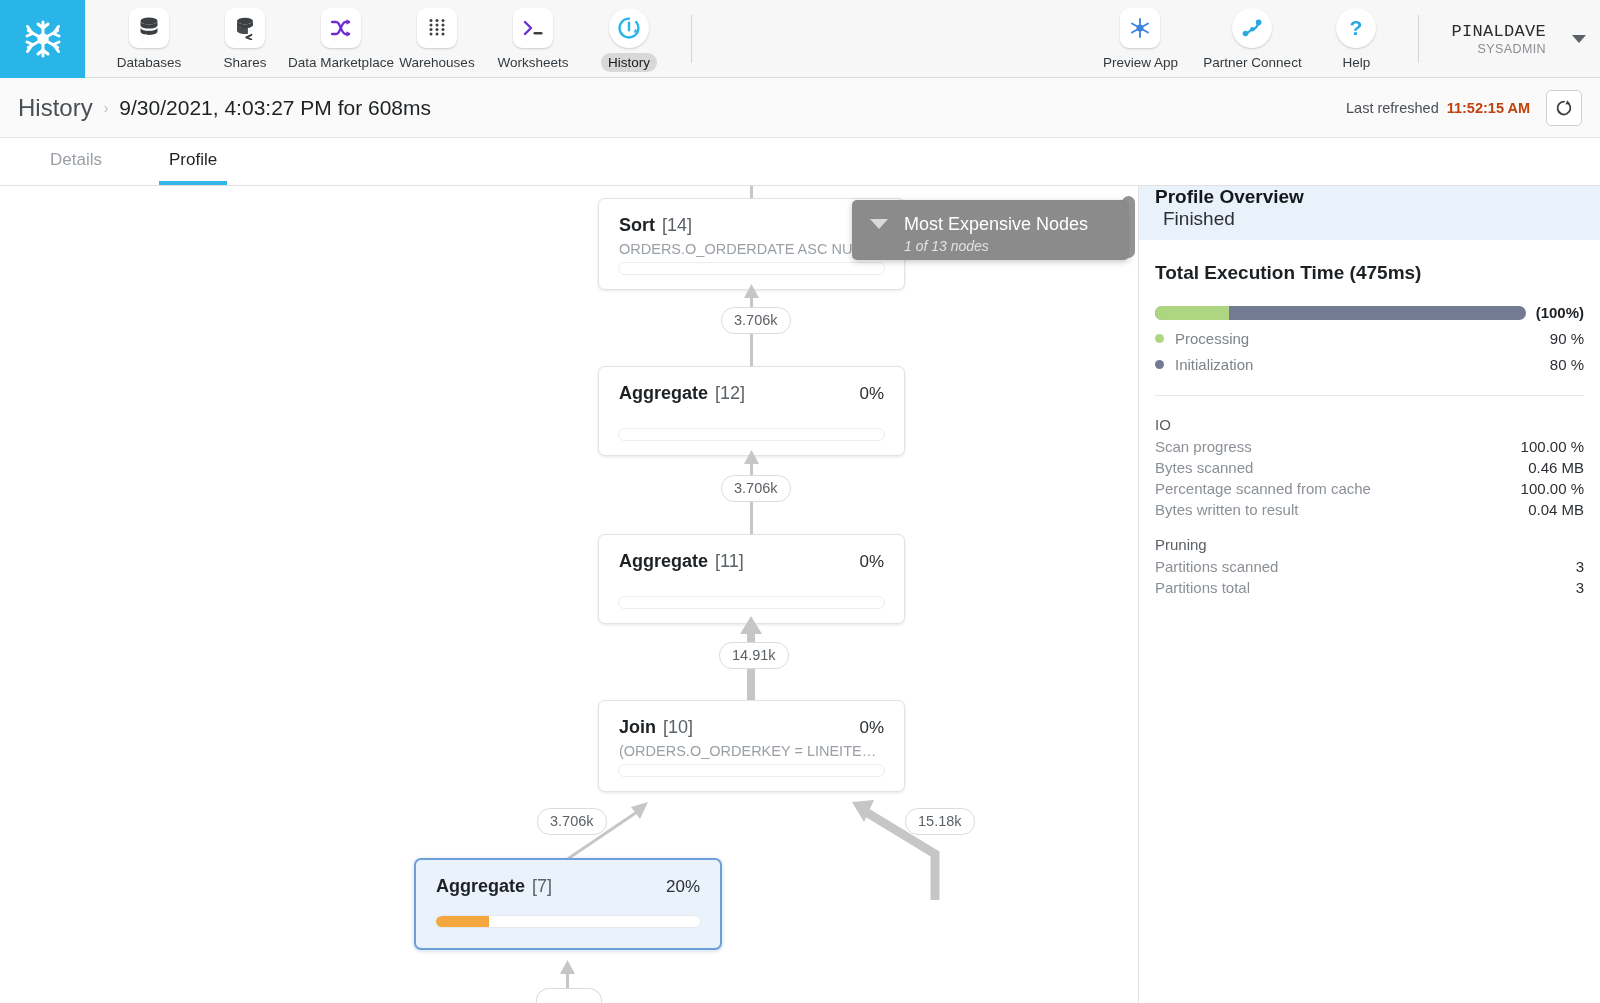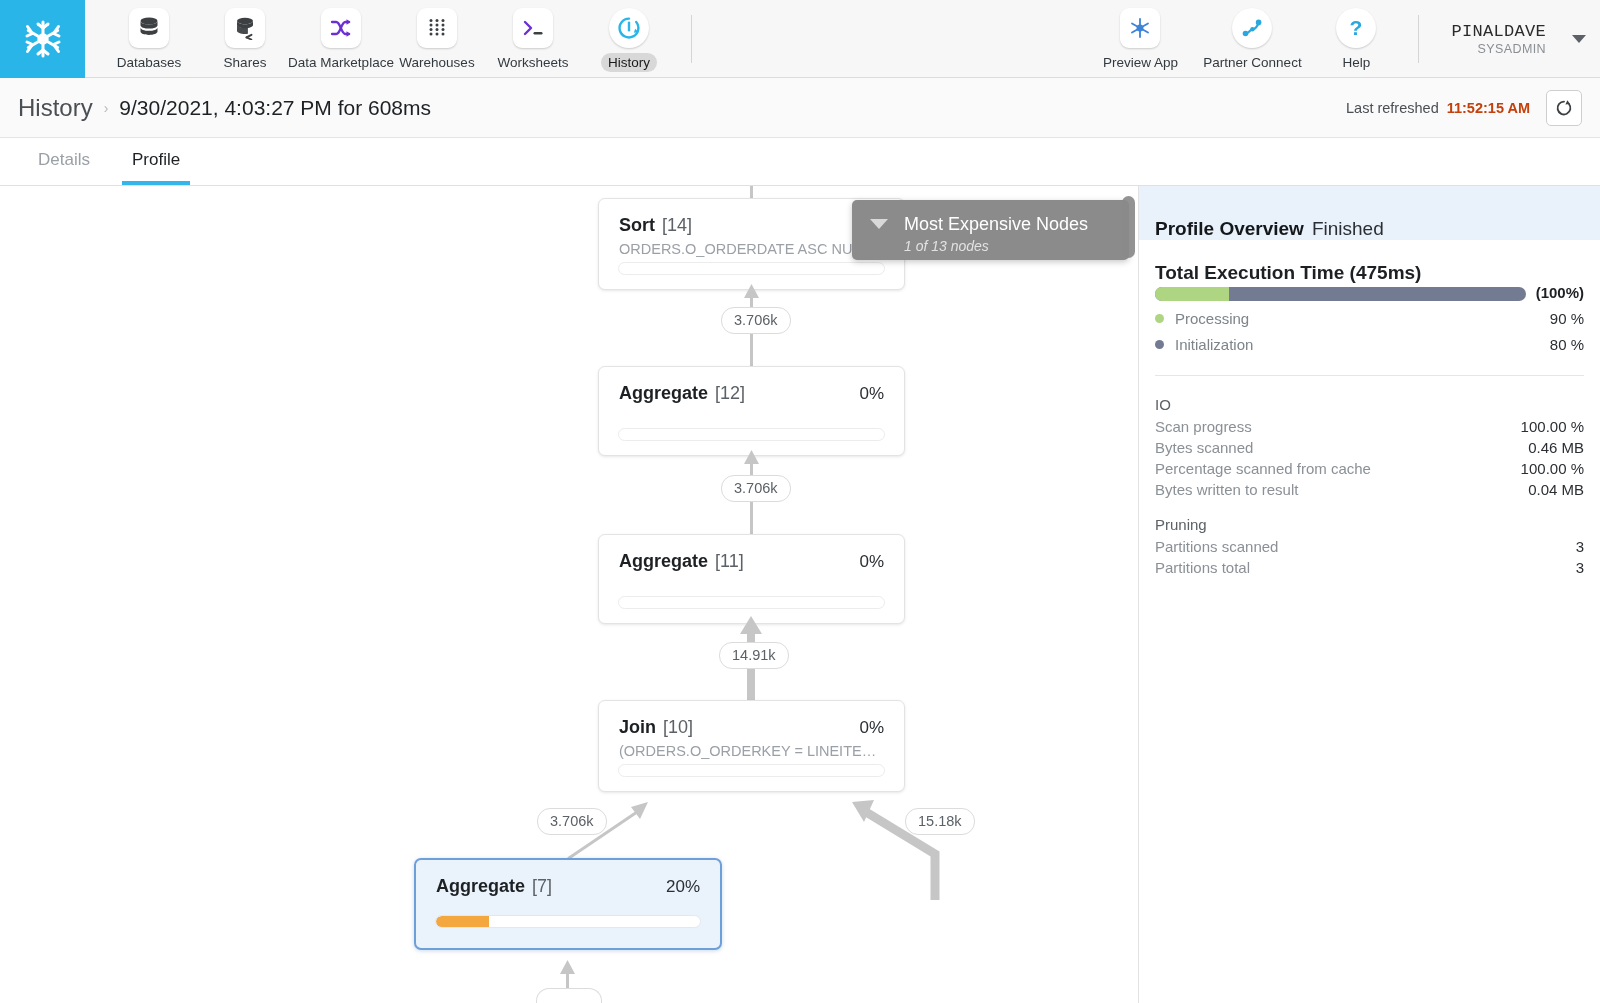--- a/index.html
+++ b/index.html
@@ -90,21 +90,21 @@
     border: 1px solid #cfcfcf; border-radius: 5px;
     background: #fff; display: flex; align-items: center; justify-content: center;
     cursor: pointer;
   }
 
   
   .tabbar {
     position: absolute; top: 138px; left: 0;
     width: 1600px; height: 48px;
     background: #fff; border-bottom: 1px solid #e0e0e0;
-    display: flex; align-items: flex-end; padding-left: 28px;
+    display: flex; align-items: flex-end; padding-left: 40px; gap: 25px;
   }
   .tab {
     font-size: 17px; color: #9aa0a6; padding: 0 10px 11px 10px;
     margin-right: 22px; cursor: pointer; border-bottom: 4px solid transparent;
   }
   .tab.active { color: #1d2124; border-bottom-color: #35b6ea; }
 
   
   .stage {
     position: absolute; top: 186px; left: 0;
@@ -179,29 +179,29 @@
   .men-t2 { font-size: 14px; color: #e2e2e2; font-style: italic; margin-top: 2px; }
 
   
   .panel {
     position: absolute; top: 186px; left: 1139px;
     width: 461px; height: 817px;
     background: #fff;
   }
   .panel-head {
     height: 54px; background: #e9f1fb;
-    display: flex; align-items: flex-end; padding: 0 16px;
+    display: flex; align-items: flex-start; padding: 0 16px; flex-direction: column;
   }
   .ph-a { font-size: 19px; color: #15181b; font-weight: 700; }
   .ph-b { font-size: 19px; color: #2b2f33; font-weight: 400; margin-left: 8px; }
   .panel-body { padding: 22px 16px 0 16px; }
   .sect-title { font-size: 19px; color: #1d2124; font-weight: 700; }
 
   .tbar {
-    margin-top: 0; display: flex; align-items: flex-end;
+    margin-top: 20px; display: flex; align-items: center;
   }
   .tbar-track {
     flex: 1 1 auto; height: 14px; border-radius: 7px;
     background: #737b93; overflow: hidden; display: flex;
   }
   .tbar-green { background: #aed581; height: 100%; }
   .tbar-pct { font-size: 15px; color: #1d2124; font-weight: 700; margin-left: 10px; }
 
   .legend-row {
     display: flex; align-items: center; margin-top: 9px;

